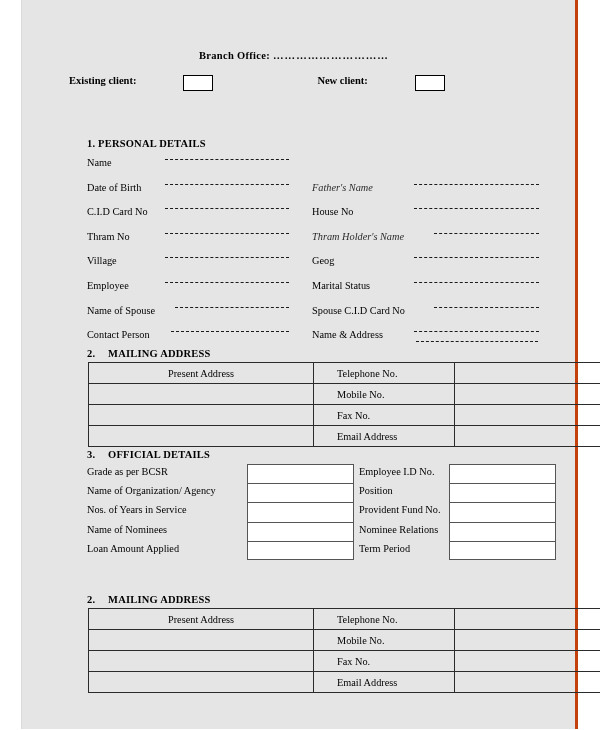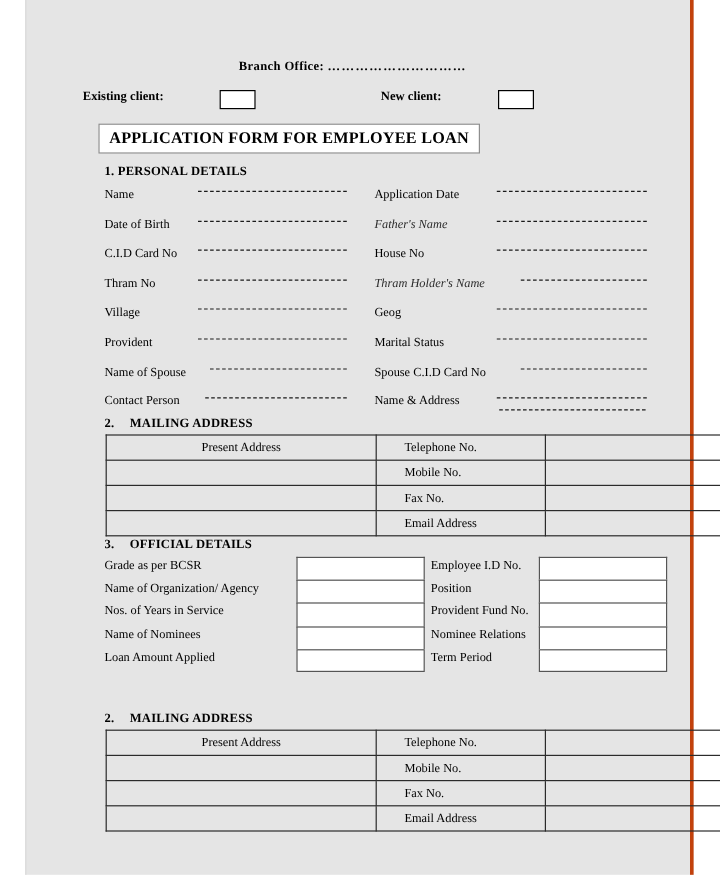--- a/index.html
+++ b/index.html
@@ -212,38 +212,33 @@
     </div>
 
     <div class="client-row">
       <span class="lbl">Existing client:</span>
       <span class="checkbox"></span>
       <span class="gap"></span>
       <span class="lbl">New client:</span>
       <span class="checkbox"></span>
     </div>
 
-    <div class="title-box">APPLICATION FORM FOR EMPLOYEE LOAN</div>
 
     <div class="sec-head" style="left:18px; top:138px;">
       <span class="sec-num">1.</span>
       <span class="sec-txt">PERSONAL DETAILS</span>
     </div>
 
     <div class="pd">
 
       <div class="pd-row">
         <div class="pd-cellL">
           <span class="pd-label">Name</span>
           <span class="rule"></span>
         </div>
-        <div class="pd-cellR">
-          <span class="pd-label">Application Date</span>
-          <span class="rule"></span>
-        </div>
       </div>
 
       <div class="pd-row">
         <div class="pd-cellL">
           <span class="pd-label">Date of Birth</span>
           <span class="rule"></span>
         </div>
         <div class="pd-cellR">
           <span class="pd-label light">Father's Name</span>
           <span class="rule"></span>
@@ -278,21 +273,21 @@
           <span class="rule"></span>
         </div>
         <div class="pd-cellR">
           <span class="pd-label">Geog</span>
           <span class="rule"></span>
         </div>
       </div>
 
       <div class="pd-row">
         <div class="pd-cellL">
-          <span class="pd-label">Provident</span>
+          <span class="pd-label">Employee</span>
           <span class="rule"></span>
         </div>
         <div class="pd-cellR">
           <span class="pd-label">Marital Status</span>
           <span class="rule"></span>
         </div>
       </div>
 
       <div class="pd-row">
         <div class="pd-cellL wide-label">

